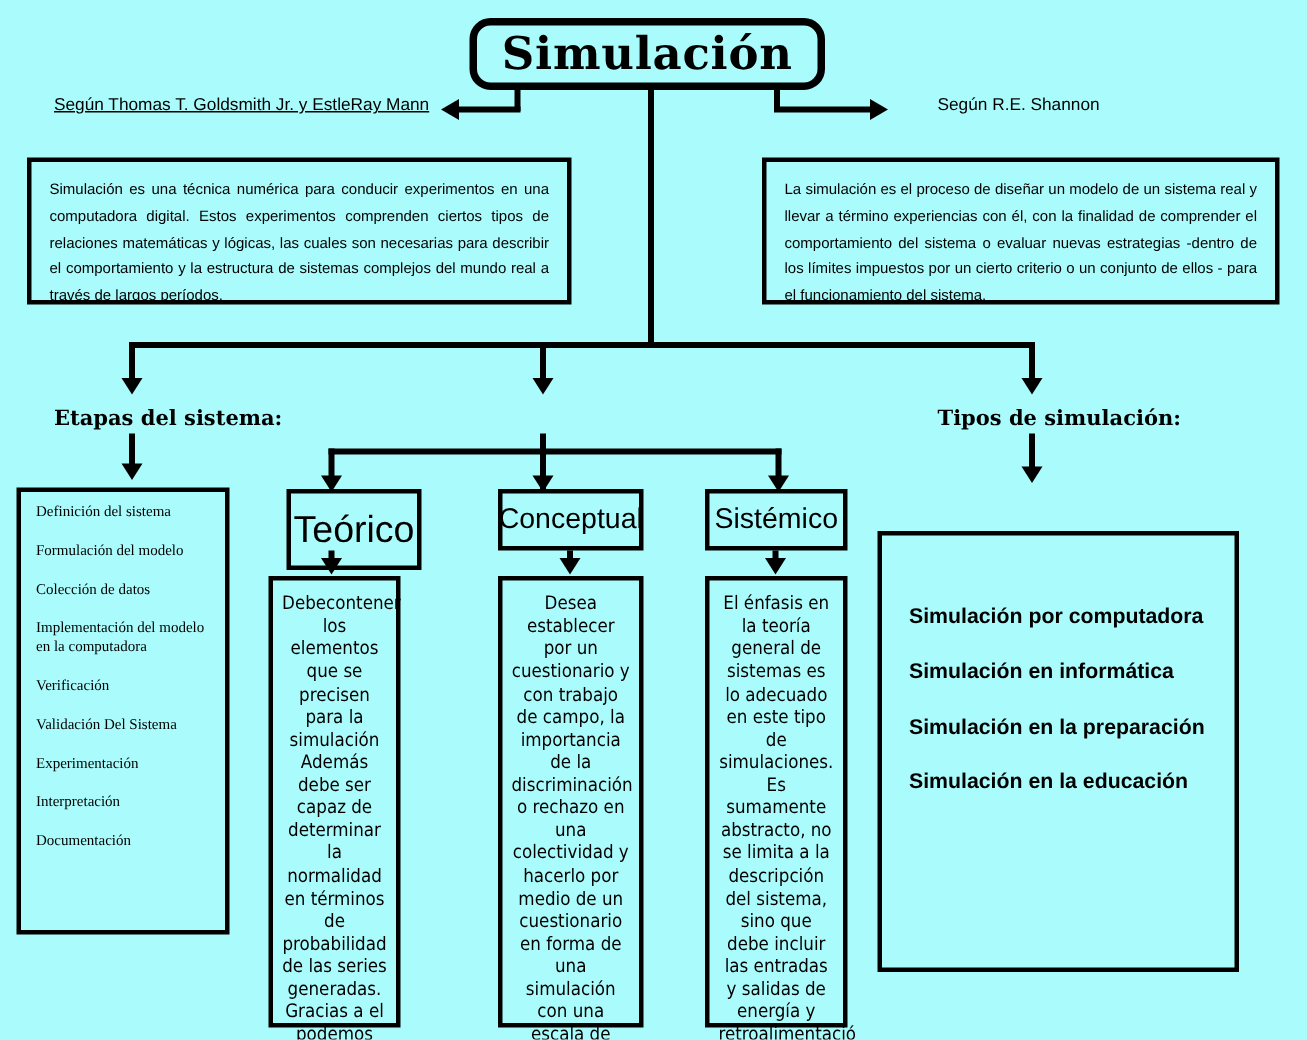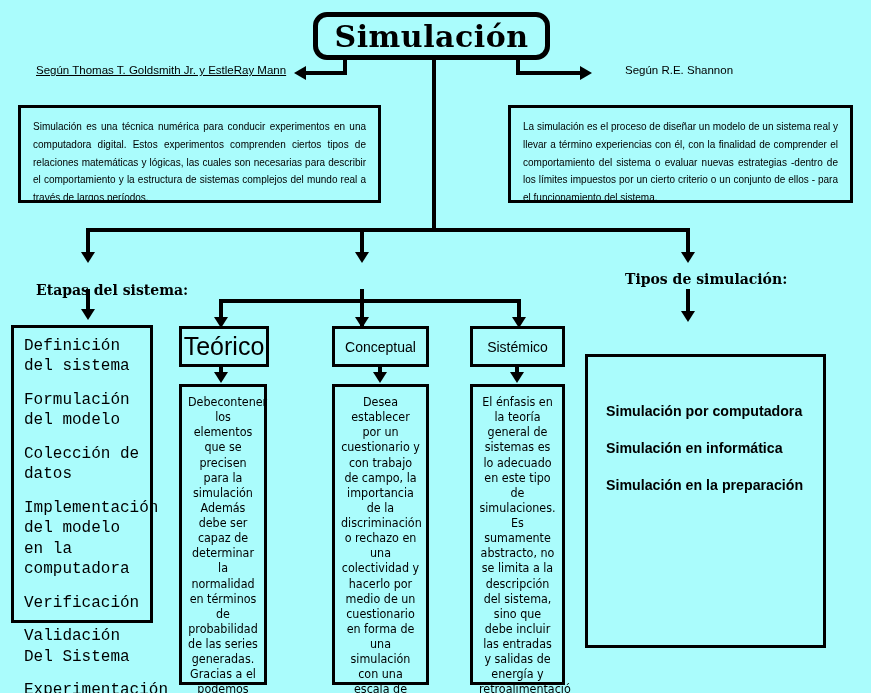--- a/index.html
+++ b/index.html
@@ -43,32 +43,32 @@
   
   .heading{
     position:absolute;
     font-family:"DejaVu Serif","Liberation Serif",serif;
     font-weight:bold;font-size:14px;color:#000;white-space:nowrap;
   }
 
   
   .stages{padding:8px 10px 6px 10px;}
   .stage-item{
-    font-family:Liberation Mono, monospace;
-    font-size:16px;line-height:1.28;color:#000;margin-bottom:13px;
+    font-family:Liberation Serif, serif;
+    font-size:10px;line-height:1.28;color:#000;margin-bottom:13px;
   }
   .stage-item:last-child{margin-bottom:0;}
 
   
   .model-head{display:flex;align-items:center;justify-content:center;}
   .model-head span{
     font-family:"Liberation Sans",sans-serif;color:#000;font-weight:normal;
   }
   .mh-big span{font-size:25px;}
-  .mh-sm span{font-size:14px;}
+  .mh-sm span{font-size:19px;}
 
   
   .model-body{padding:7px 6px;}
   .model-body p{
     margin:0;
     font-family:"DejaVu Sans Condensed","DejaVu Sans",sans-serif;
     font-size:12.4px;line-height:1.22;text-align:center;color:#000;
     font-stretch:condensed;
   }
 
@@ -135,21 +135,21 @@
 
   <div class="ln" style="left:86px;top:228px;width:4px;height:26px;"></div>
   <div class="arw-down" style="left:81px;top:252px;"></div>
 
   <div class="ln" style="left:360px;top:228px;width:4px;height:26px;"></div>
   <div class="arw-down" style="left:355px;top:252px;"></div>
 
   <div class="ln" style="left:686px;top:228px;width:4px;height:26px;"></div>
   <div class="arw-down" style="left:681px;top:252px;"></div>
 
-  <div class="heading" style="left:36px;top:282px;">Etapas del sistema:</div>
+  <div class="heading" style="left:36px;top:271px;">Etapas del sistema:</div>
   <div class="heading" style="left:625px;top:271px;">Tipos de simulación:</div>
 
   <div class="ln" style="left:86px;top:289px;width:4px;height:22px;"></div>
   <div class="arw-down" style="left:81px;top:309px;"></div>
 
   <div class="ln" style="left:360px;top:289px;width:4px;height:62px;"></div>
   <div class="ln" style="left:219px;top:299px;width:302px;height:4px;"></div>
   <div class="ln" style="left:219px;top:299px;width:4px;height:20px;"></div>
   <div class="arw-down" style="left:214px;top:317px;"></div>
   <div class="arw-down" style="left:355px;top:317px;"></div>
@@ -164,21 +164,21 @@
     <div class="stage-item">Formulación del modelo</div>
     <div class="stage-item">Colección de datos</div>
     <div class="stage-item">Implementación del modelo en la computadora</div>
     <div class="stage-item">Verificación</div>
     <div class="stage-item">Validación Del Sistema</div>
     <div class="stage-item">Experimentación</div>
     <div class="stage-item">Interpretación</div>
     <div class="stage-item">Documentación</div>
   </div>
 
-  <div class="box model-head mh-big" style="left:179px;top:326px;width:90px;height:41px;">
+  <div class="box model-head mh-big" style="left:191px;top:326px;width:90px;height:54px;">
     <span>Teórico</span>
   </div>
   <div class="ln" style="left:219px;top:367px;width:4px;height:8px;"></div>
   <div class="arw-down" style="left:214px;top:372px;"></div>
   <div class="box model-body" style="left:179px;top:384px;width:88px;height:301px;">
     <p>Debecontener los elementos que se precisen para la simulación Además debe ser capaz de determinar la normalidad en términos de probabilidad de las series generadas. Gracias a el podemos definir o concluir la hipótesis.</p>
   </div>
 
   <div class="box model-head mh-sm" style="left:332px;top:326px;width:97px;height:41px;">
     <span>Conceptual</span>
@@ -195,15 +195,16 @@
   <div class="ln" style="left:515px;top:367px;width:4px;height:8px;"></div>
   <div class="arw-down" style="left:510px;top:372px;"></div>
   <div class="box model-body" style="left:470px;top:384px;width:95px;height:301px;">
     <p>El énfasis en la teoría general de sistemas es lo adecuado en este tipo de simulaciones. Es sumamente abstracto, no se limita a la descripción del sistema, sino que debe incluir las entradas y salidas de energía y retroalimentació n.</p>
   </div>
 
   <div class="box types" style="left:585px;top:322px;width:241px;height:294px;">
     <div class="type-item">Simulación por computadora</div>
     <div class="type-item">Simulación en informática</div>
     <div class="type-item">Simulación en la preparación</div>
+    <div class="type-item">Simulación en la educación</div>
   </div>
 
 </div>
 
 </body></html>

